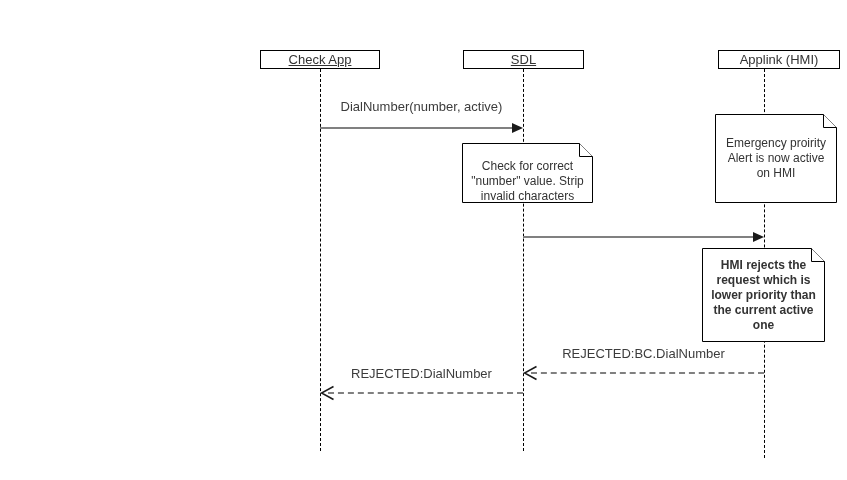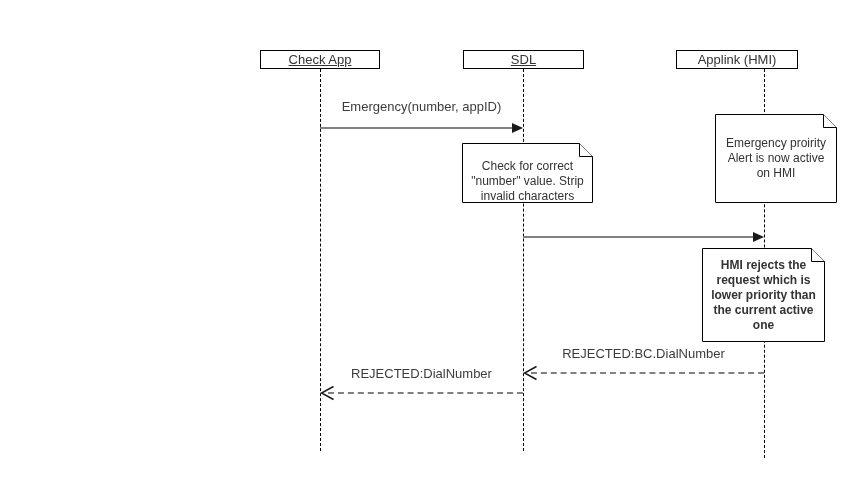--- a/index.html
+++ b/index.html
@@ -105,25 +105,25 @@
   <div class="lifeline" style="left:320px; top:69px; height:382px;"></div>
   <div class="lifeline" style="left:523px; top:69px; height:382px;"></div>
   <div class="lifeline" style="left:764px; top:69px; height:389px;"></div>
 
   <div class="actor" style="left:260px; width:118px;">
     <span class="underline">Check App</span>
   </div>
   <div class="actor" style="left:463px; width:119px;">
     <span class="underline">SDL</span>
   </div>
-  <div class="actor" style="left:676px; width:120px;justify-content:center;">
+  <div class="actor" style="left:718px; width:120px;justify-content:center;">
     <span>Applink (HMI)</span>
   </div>
 
-  <div class="msg-label" style="left:320px; width:203px; top:99px;">Emergency(number, appID)</div>
+  <div class="msg-label" style="left:320px; width:203px; top:99px;">DialNumber(number, active)</div>
   <div class="msg-line-solid" style="left:320px; width:192px; top:127px;"></div>
   <div class="head-filled" style="left:512px; top:123px;"></div>
 
   <div class="msg-line-solid" style="left:523px; width:230px; top:236px;"></div>
   <div class="head-filled" style="left:753px; top:232px;"></div>
 
   <div class="msg-label" style="left:523px; width:241px; top:346px;">REJECTED:BC.DialNumber</div>
   <div class="msg-line-dashed" style="left:531px; width:233px; top:372px;"></div>
   <div class="head-open" style="left:523px; top:365px;">
     <svg width="15" height="16" viewBox="0 0 15 16">

